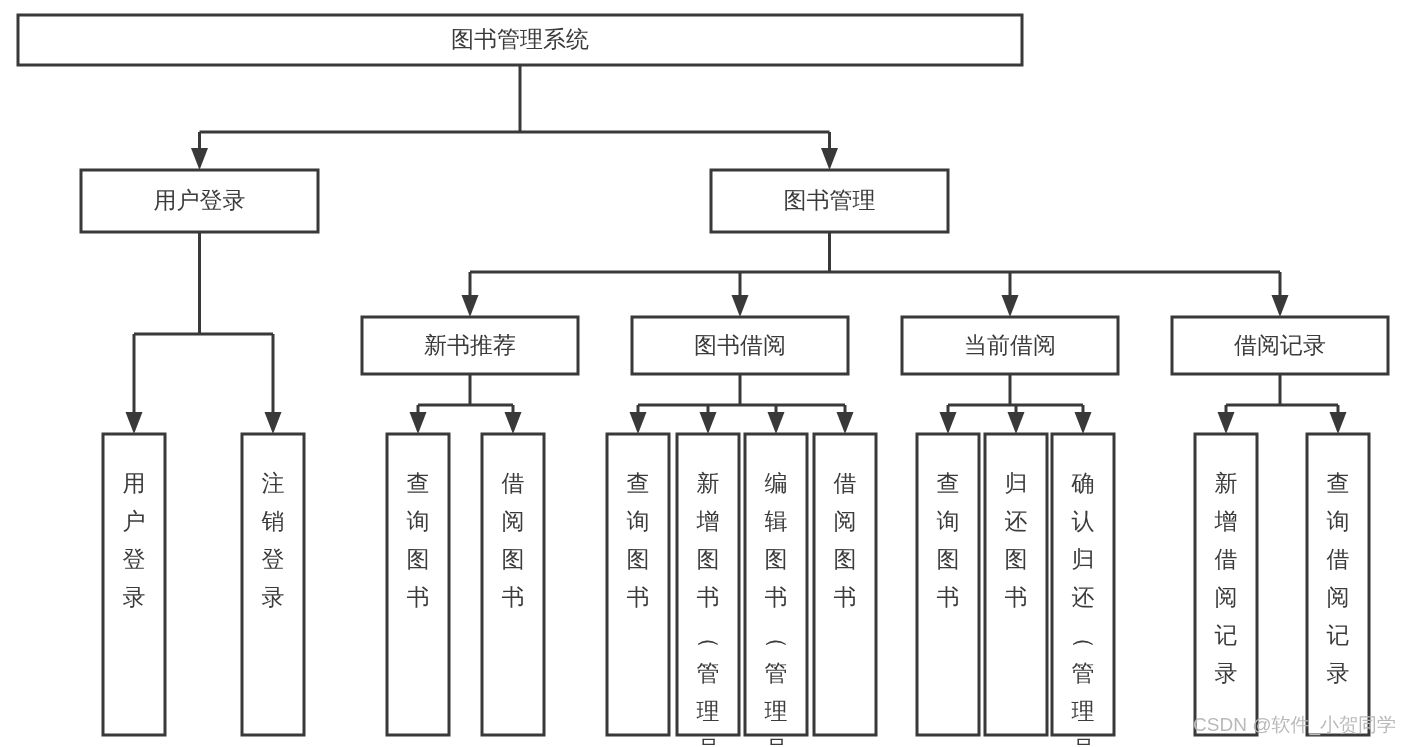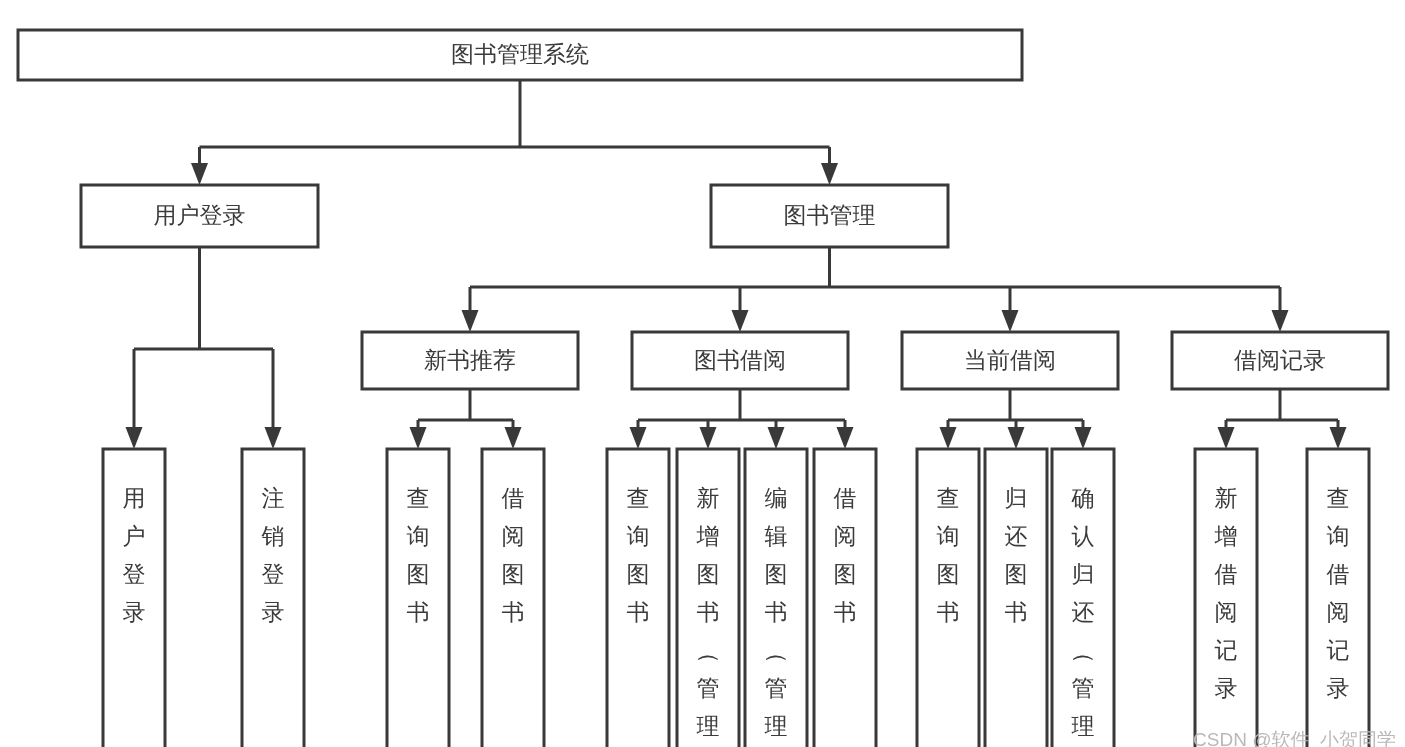--- a/index.html
+++ b/index.html
@@ -14,21 +14,20 @@
     position: relative;
     overflow: hidden;
     font-family: "Liberation Sans", "DejaVu Sans", sans-serif;
   }
   #diagram-root {
     position: absolute;
     left: 0;
     top: 0;
     width: 1405px;
     height: 536px;
-    margin-top: 15px;
   }
   svg.diagram-canvas {
     display: block;
     width: 1405px;
     height: 747px;
     background: #ffffff;
   }
   .node-box {
     fill: #ffffff;
     stroke: #393939;

